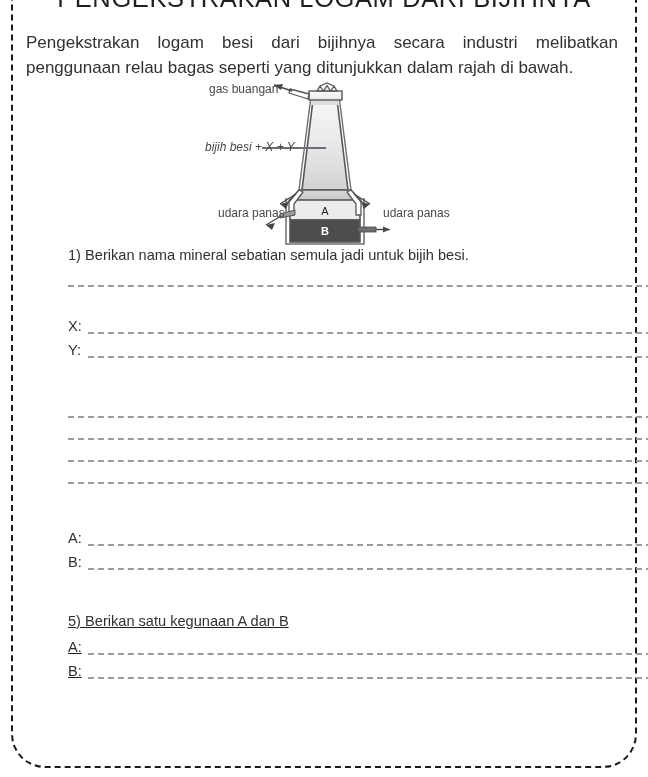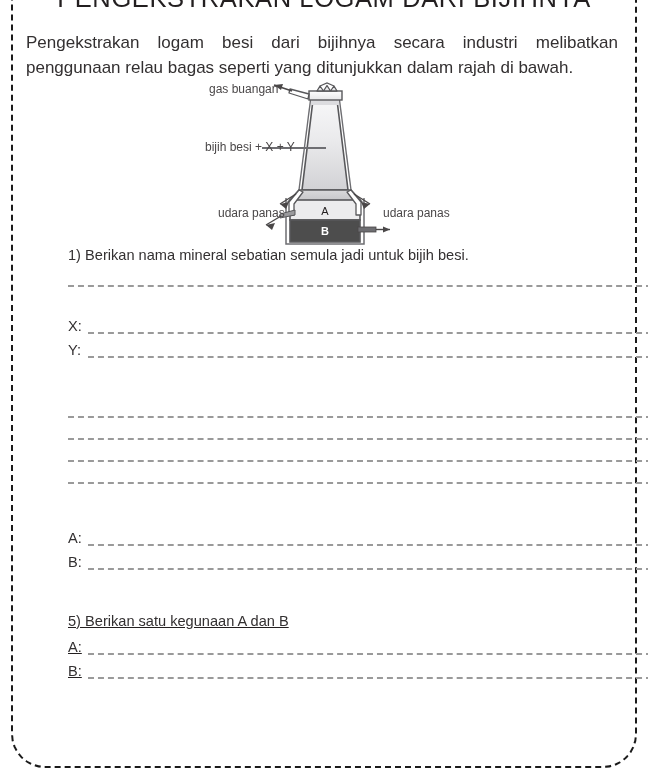--- a/index.html
+++ b/index.html
@@ -74,21 +74,21 @@
   }
   #diagram svg { display: block; }
 
   .diagram-label {
     position: absolute;
     font-size: 12px;
     color: #4a4748;
     white-space: nowrap;
   }
   #label-gas-buangan { left: 59px;  top: 4px; }
-  #label-bijih-besi  { left: 55px;  top: 62px; }
+  #label-bijih-besi  { left: 55px;  top: 62px; font-style: italic; }
   #label-udara-kiri  { left: 68px;  top: 128px; }
   #label-udara-kanan { left: 233px; top: 128px; }
 
   
   .question-block { position: absolute; left: 28px; width: 584px; margin-left: 40px; }
   .question-text {
     font-size: 14.6px;
     color: #333031;
     line-height: 20px;
     white-space: nowrap;

